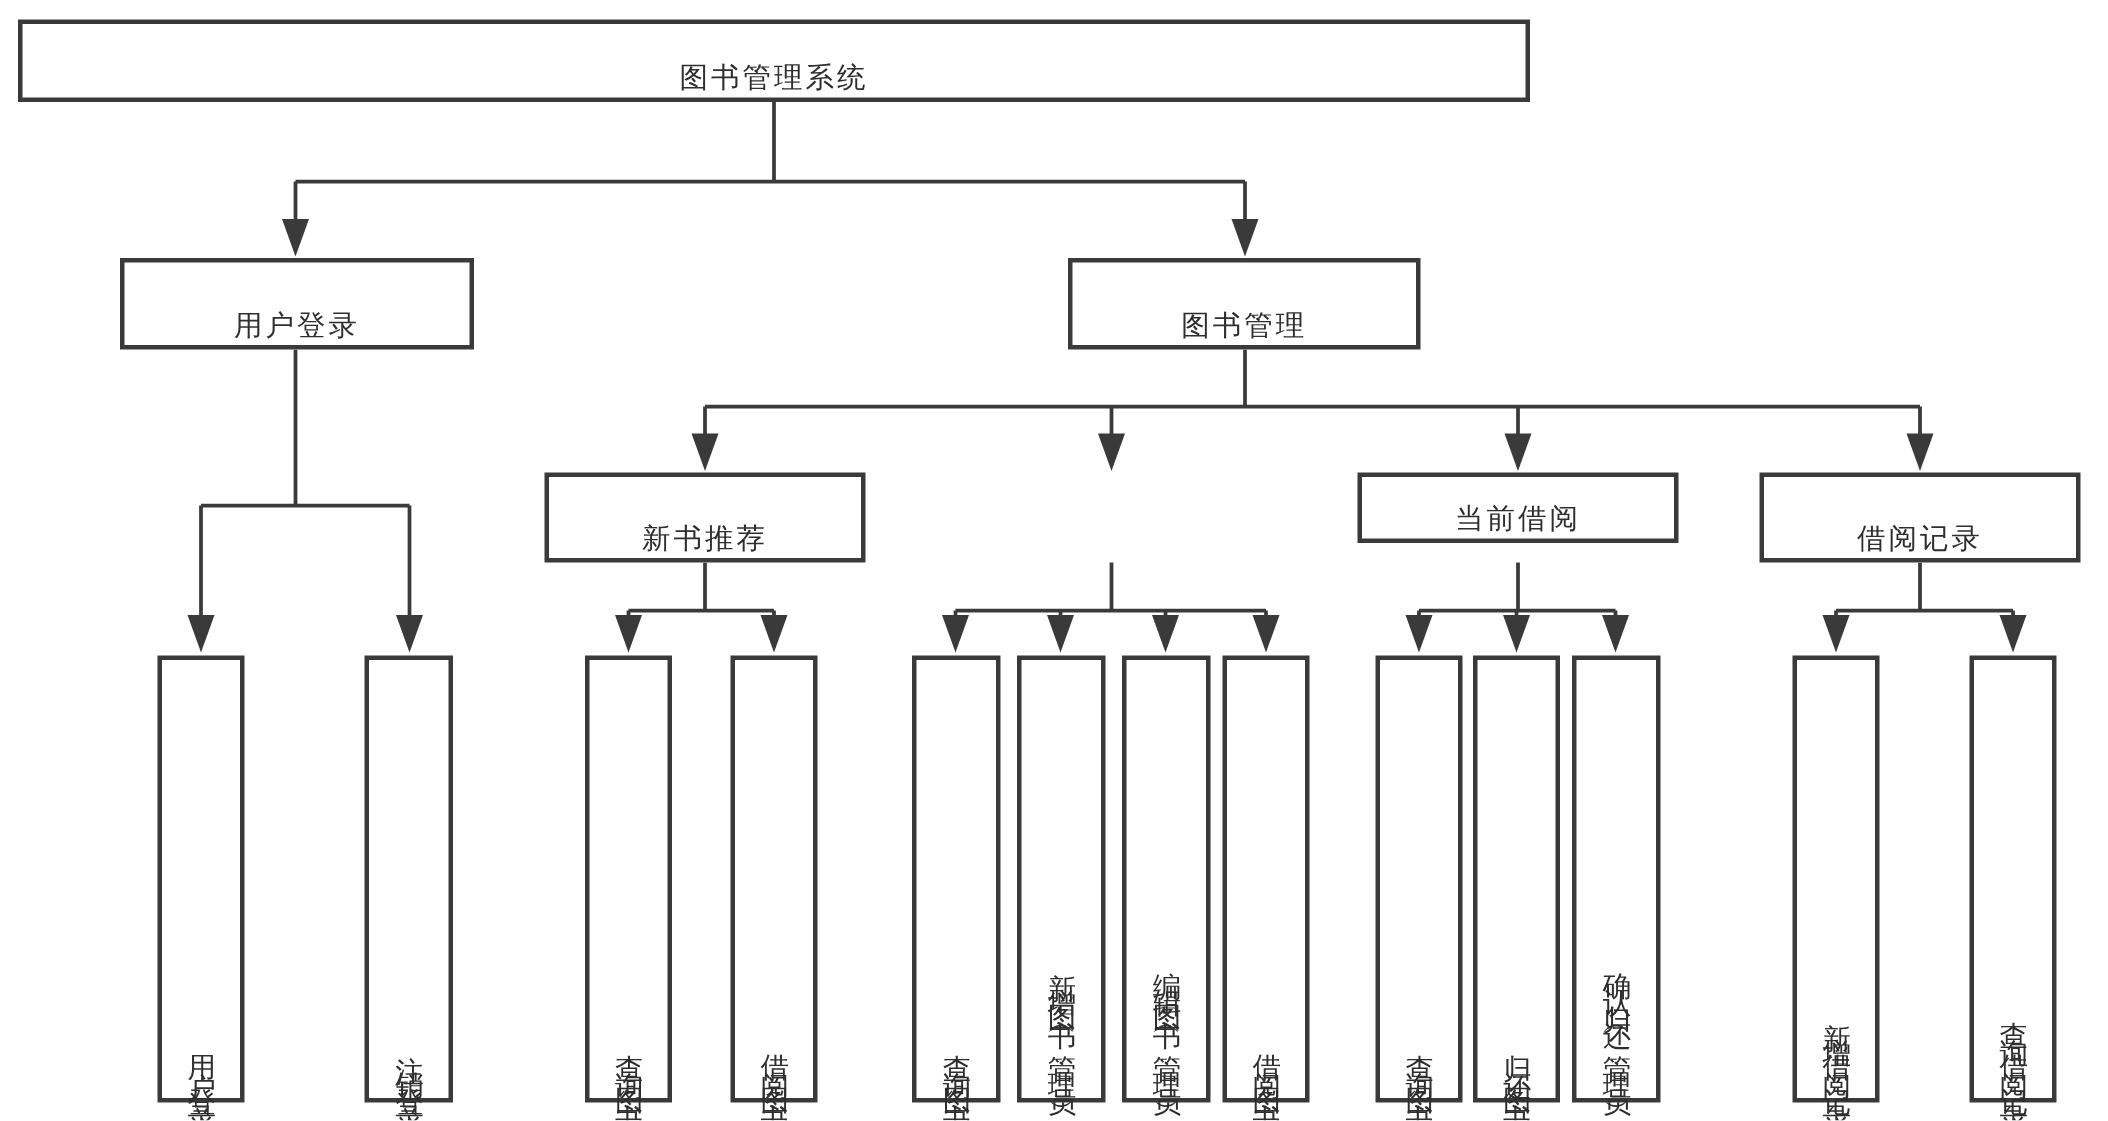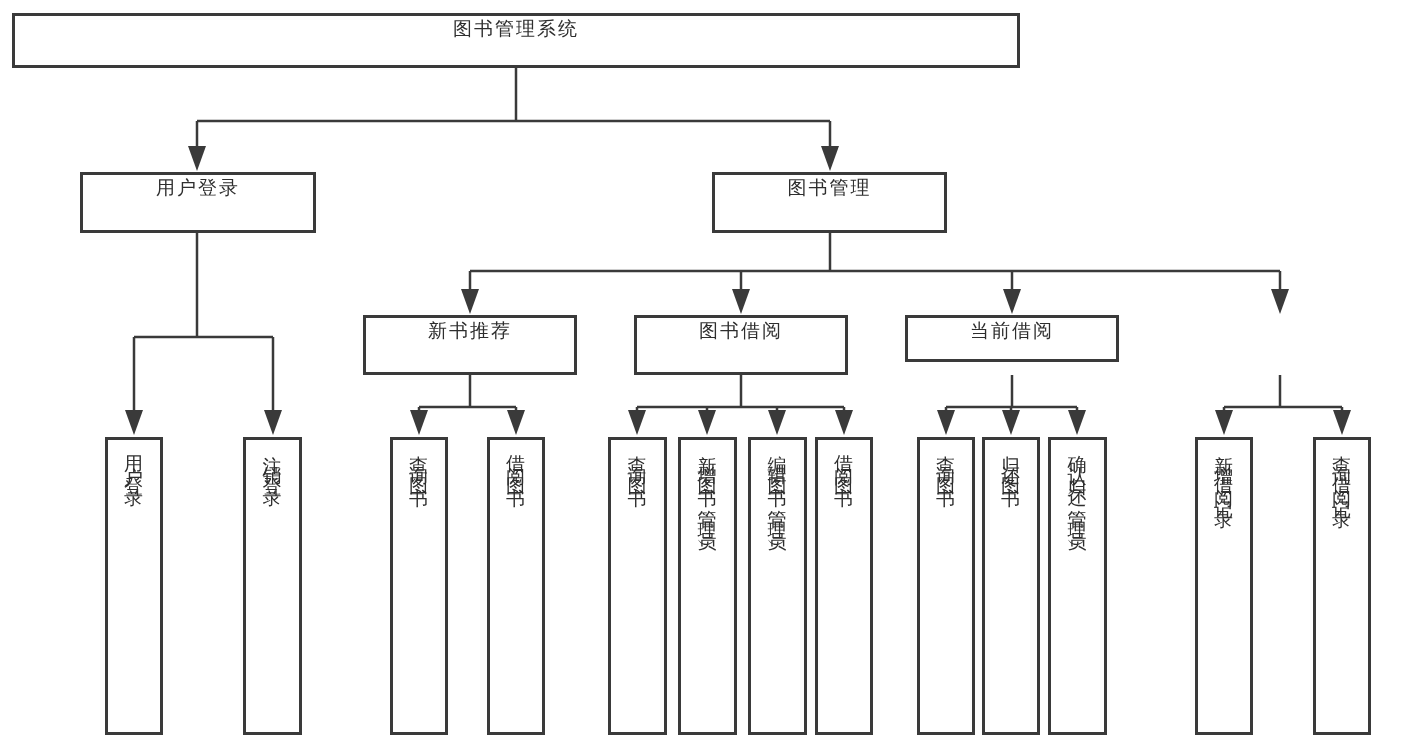--- a/index.html
+++ b/index.html
@@ -3,21 +3,21 @@
 <meta charset="utf-8">
 <style>
   html,body{margin:0;padding:0;background:#ffffff;}
   .canvas{
     position:relative;width:1405px;height:747px;background:#ffffff;
     font-family:"Liberation Sans",sans-serif;color:#2e2e2e;overflow:hidden;
   }
   svg.wires{position:absolute;left:0;top:0;width:1405px;height:747px;}
   .box{
     position:absolute;box-sizing:border-box;border:3px solid #3a3a3a;background:#ffffff;
-    display:flex;align-items:flex-start;justify-content:center;
+    display:flex;align-items:flex-end;justify-content:center;
   }
   .hlabel{font-size:19px;letter-spacing:2px;white-space:nowrap;color:#2e2e2e;}
   .vlabel{
     writing-mode:vertical-rl;text-orientation:mixed;
     font-size:19px;letter-spacing:11px;line-height:1;color:#2e2e2e;white-space:nowrap;
   }
   .watermark{
     position:absolute;right:4px;bottom:2px;z-index:5;
     font-size:21px;letter-spacing:1px;color:#c3c7cd;opacity:0.95;white-space:nowrap;
   }
@@ -124,25 +124,25 @@
   <div class="box" style="left:80px;top:172px;width:236px;height:61px;">
     <span class="hlabel">用户登录</span>
   </div>
   <div class="box" style="left:363px;top:315px;width:214px;height:60px;">
     <span class="hlabel">新书推荐</span>
   </div>
 
   <div class="box" style="left:712px;top:172px;width:235px;height:61px;">
     <span class="hlabel">图书管理</span>
   </div>
-  <div class="box" style="left:634px;top:315px;width:214px;height:60px;">
-    <span class="hlabel">图书借阅</span>
-  </div>
   <div class="box" style="left:905px;top:315px;width:214px;height:47px;">
     <span class="hlabel">当前借阅</span>
+  </div>
+  <div class="box" style="left:1173px;top:315px;width:214px;height:60px;">
+    <span class="hlabel">借阅记录</span>
   </div>
 
   <div class="box" style="left:105px;top:437px;width:58px;height:298px;">
     <span class="vlabel">用户登录</span>
   </div>
   <div class="box" style="left:243px;top:437px;width:59px;height:298px;">
     <span class="vlabel">注销登录</span>
   </div>
 
   <div class="box" style="left:390px;top:437px;width:58px;height:298px;">

